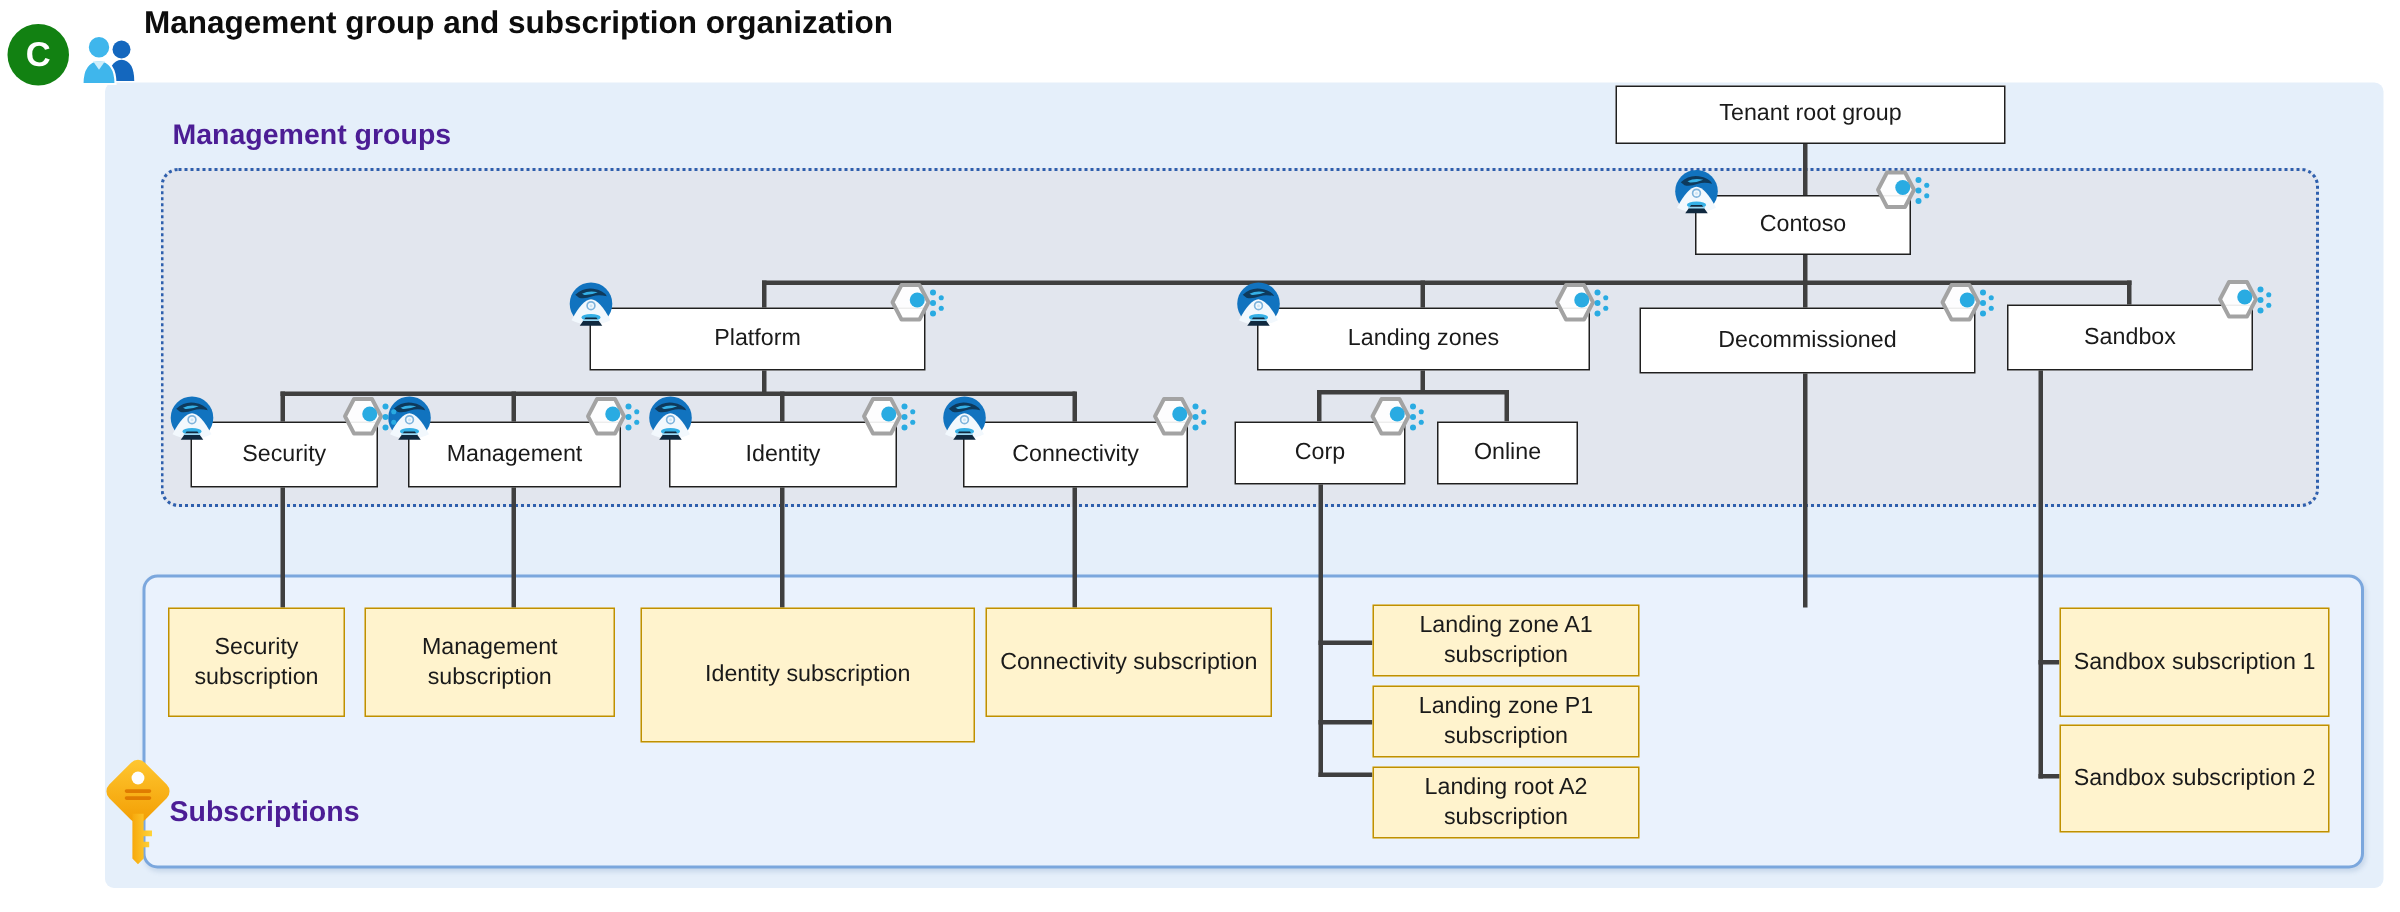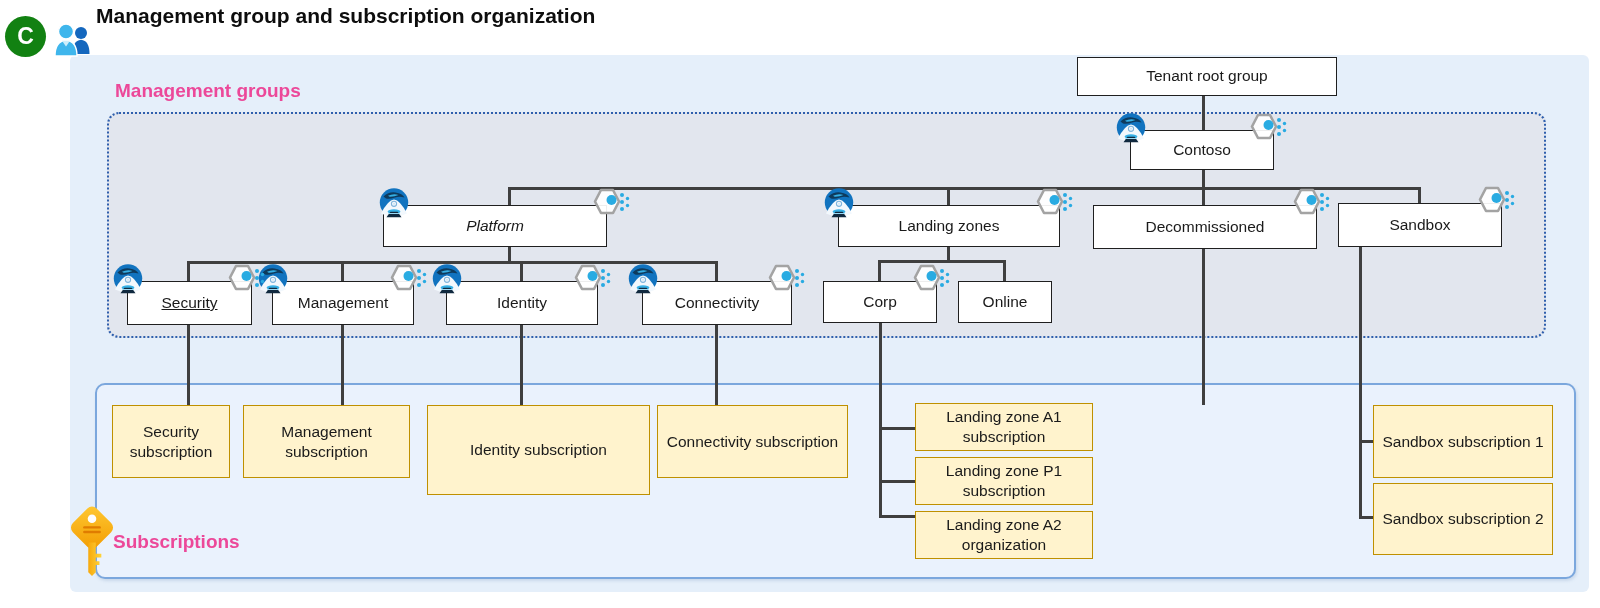--- a/index.html
+++ b/index.html
@@ -10,21 +10,21 @@
   .outer-panel{position:absolute;left:70px;top:55px;width:1519px;height:537px;
                background:#e5effa;border-radius:6px;}
   .mg-container{position:absolute;left:107px;top:112px;width:1435px;height:222px;
                 background:#e2e6ee;border:2px dotted #2e5fad;border-radius:12px;}
   .subs-container{position:absolute;left:95px;top:383px;width:1477px;height:192px;
                   background:#eaf2fd;border:2px solid #7ba7dd;border-radius:10px;
                   box-shadow:1px 2px 3px rgba(120,150,190,.25);}
 
   
   .main-title{position:absolute;left:96px;top:4px;font-size:21px;font-weight:700;color:#0d0d0d;}
-  .section-title{position:absolute;font-size:19px;font-weight:700;color:#ec4899;}
+  .section-title{position:absolute;font-size:19px;font-weight:700;color:#4c1d95;}
   .mg-title{left:115px;top:80px;}
   .subs-title{left:113px;top:531px;}
 
   
   .badge-c{position:absolute;left:5px;top:16px;width:41px;height:41px;border-radius:50%;
            background:#128112;color:#fff;font-size:23px;font-weight:700;
            display:flex;align-items:center;justify-content:center;}
 
   
   .v,.h{position:absolute;background:#3f3f3f;}
@@ -119,37 +119,37 @@
   <div class="h" style="left:1359px;top:516px;width:16px;"></div>
 
   <div class="node" style="left:1077px;top:57px;width:258px;height:37px;">
       <span>Tenant root group</span>
     </div>
 
   <div class="node" style="left:1130px;top:130px;width:142px;height:38px;">
       <span>Contoso</span>
     </div>
 
-  <div class="node" style="left:383px;top:205px;width:222px;height:40px;font-style:italic;">
+  <div class="node" style="left:393px;top:205px;width:222px;height:40px;">
       <span>Platform</span>
     </div>
 
   <div class="node" style="left:838px;top:205px;width:220px;height:40px;">
       <span>Landing zones</span>
     </div>
 
   <div class="node" style="left:1093px;top:205px;width:222px;height:42px;">
       <span>Decommissioned</span>
     </div>
 
   <div class="node" style="left:1338px;top:203px;width:162px;height:42px;">
       <span>Sandbox</span>
     </div>
 
-  <div class="node" style="left:127px;top:281px;width:123px;height:42px;text-decoration:underline;">
+  <div class="node" style="left:127px;top:281px;width:123px;height:42px;">
       <span>Security</span>
     </div>
 
   <div class="node" style="left:272px;top:281px;width:140px;height:42px;">
       <span>Management</span>
     </div>
 
   <div class="node" style="left:446px;top:281px;width:150px;height:42px;">
       <span>Identity</span>
     </div>
@@ -184,21 +184,21 @@
 
   <div class="sub" style="left:915px;top:403px;width:178px;height:48px;">
       <span>Landing zone A1 subscription</span>
     </div>
 
   <div class="sub" style="left:915px;top:457px;width:178px;height:48px;">
       <span>Landing zone P1 subscription</span>
     </div>
 
   <div class="sub" style="left:915px;top:511px;width:178px;height:48px;">
-      <span>Landing zone A2 organization</span>
+      <span>Landing root A2 subscription</span>
     </div>
 
 
   <div class="sub" style="left:1373px;top:405px;width:180px;height:73px;">
       <span>Sandbox subscription 1</span>
     </div>
 
   <div class="sub" style="left:1373px;top:483px;width:180px;height:72px;">
       <span>Sandbox subscription 2</span>
     </div>

